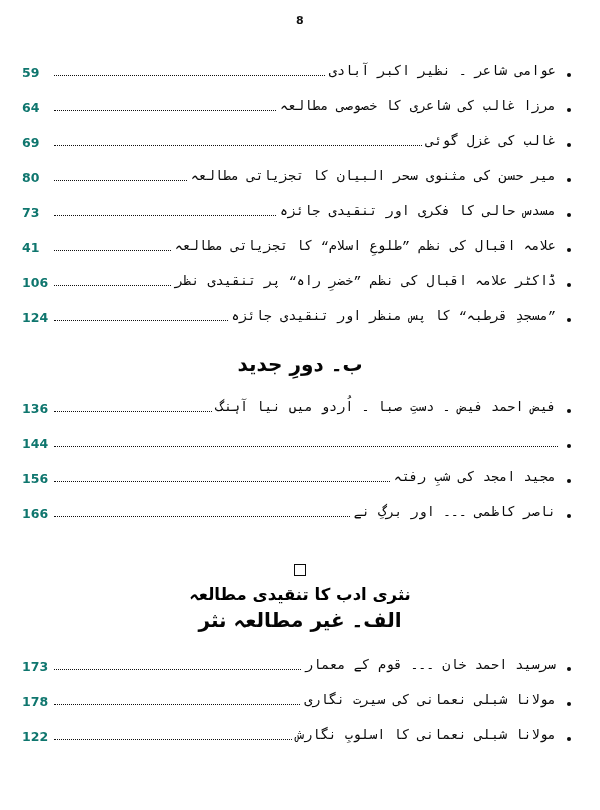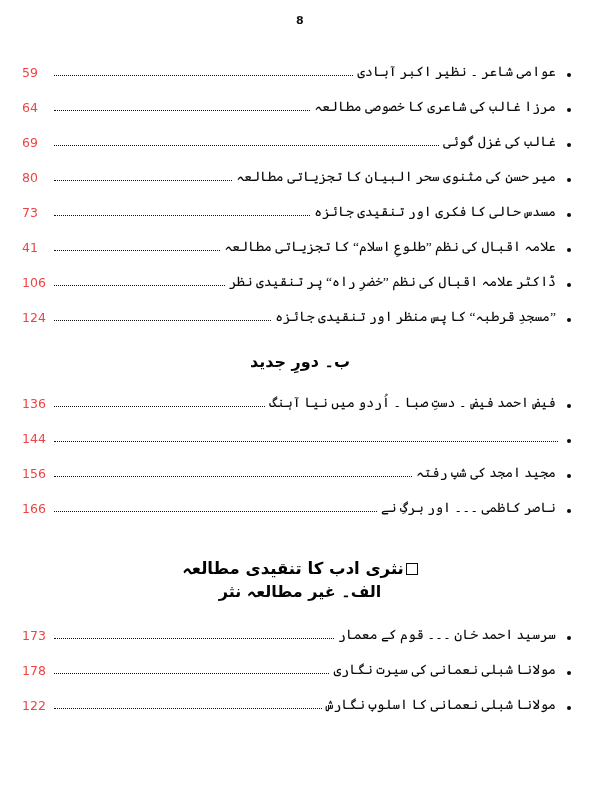--- a/index.html
+++ b/index.html
@@ -71,21 +71,21 @@
     display: block;
     width: 4px;
     height: 4px;
     border-radius: 50%;
     background: #0a0a0a;
   }
 
   .toc-title {
     flex: 0 0 auto;
     white-space: nowrap;
-    font-family: Liberation Serif, serif;
+    font-family: Liberation Mono, monospace;
     font-size: 13.5px;
     line-height: 1.05;
     font-weight: 500;
     color: #0a0a0a;
     padding: 0 4px 4px 2px;
     letter-spacing: -0.2px;
   }
 
   .toc-dots {
     flex: 1 1 auto;
@@ -103,45 +103,45 @@
     border-bottom: 1.6px dotted #111;
   }
 
   .toc-page {
     flex: 0 0 auto;
     min-width: 30px;
     text-align: left;
     direction: ltr;
     font-family: "DejaVu Sans", "Liberation Sans", sans-serif;
     font-size: 12.5px;
-    font-weight: 400;
-    color: #ef4444;
+    font-weight: 700;
+    color: #0f766e;
     padding-bottom: 3px;
   }
 
   
   .sub-heading {
     width: 100%;
     text-align: center;
-    font-size: 16px;
+    font-size: 20px;
     font-weight: 700;
     color: #050505;
     padding: 8px 0 8px 0;
     letter-spacing: -0.2px;
   }
   .sub-heading.tight { padding: 2px 0 10px 0; }
 
   
   .section-heading {
     width: 100%;
     display: flex;
-    flex-direction: row;
+    flex-direction: column;
     align-items: center;
     justify-content: center;
-    gap: 2px;
+    gap: 9px;
     padding: 10px 0 2px 0;
     direction: rtl;
   }
   .section-heading .sq {
     display: block;
     width: 10px;
     height: 10px;
     border: 1.8px solid #0a0a0a;
     background: #fff;
     flex: 0 0 auto;

